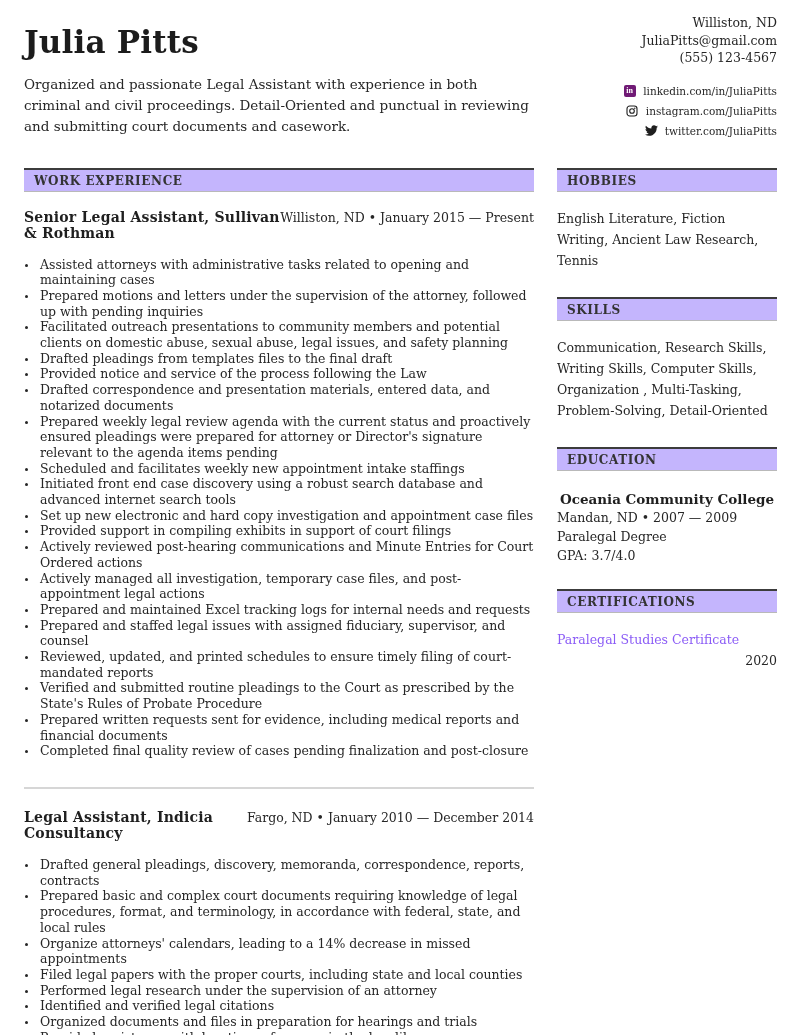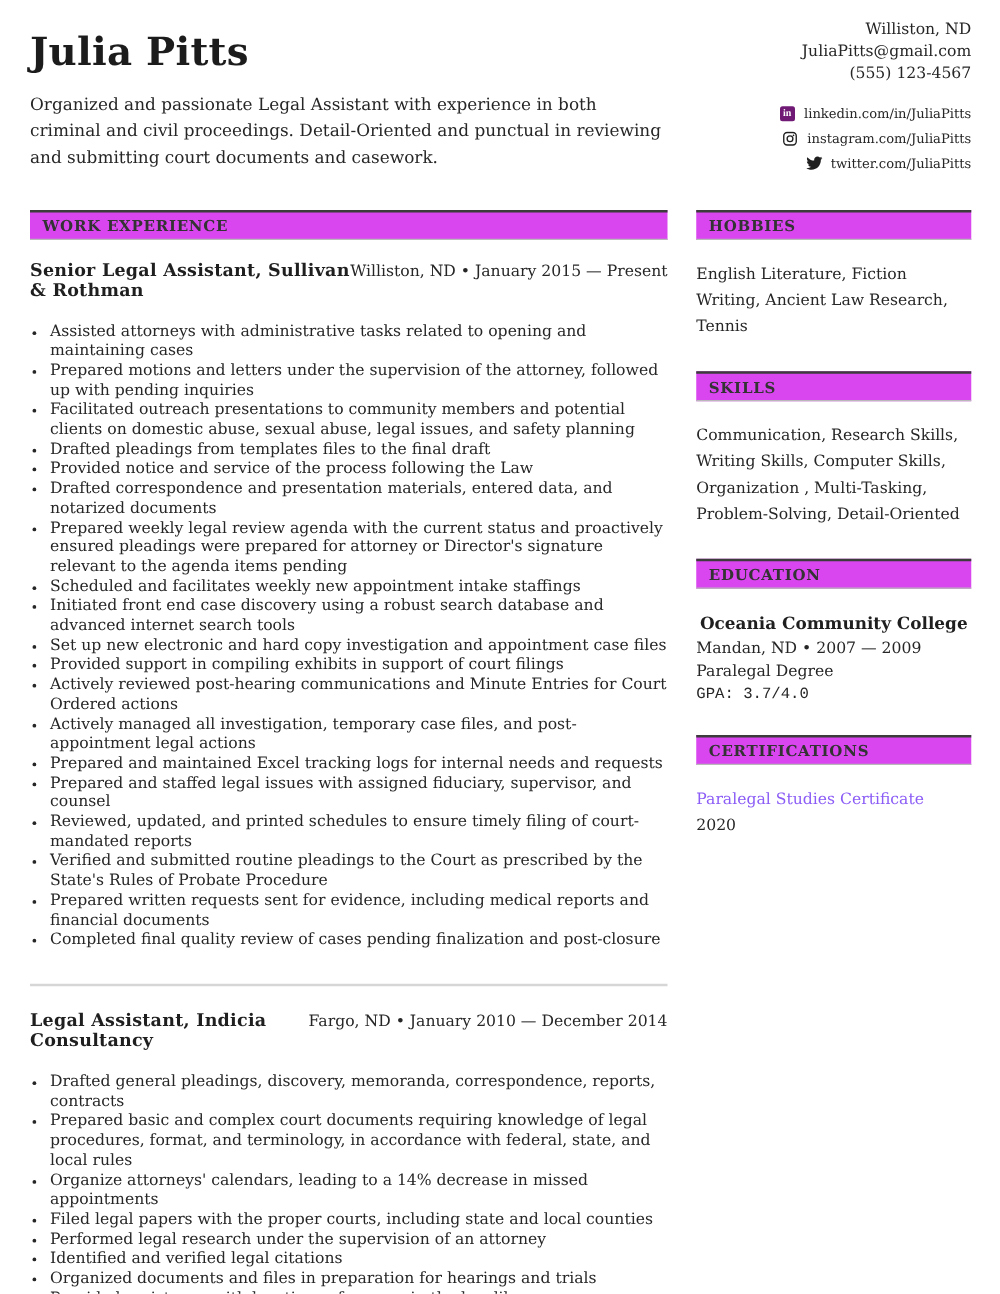--- a/index.html
+++ b/index.html
@@ -28,21 +28,21 @@
              font-family: Liberation Serif, serif; font-size: 8px; font-weight: bold;
              display: flex; align-items: center; justify-content: center; line-height: 1; }
   .svg-icon { display: block; }
 
   
   .columns { display: flex; gap: 23px; margin-top: 27px; }
   .main-col { width: 510px; }
   .side-col { width: 220px; }
 
   .section-header {
-    background: #d946ef;
+    background: #c4b5fd;
     border-top: 2px solid #3c3c3c;
     border-bottom: 1px solid #b9b9b9;
     padding: 4px 10px 3px 10px;
     font-size: 12px; font-weight: bold; letter-spacing: 0.6px;
     color: #333333;
   }
 
   
   .job { margin-top: 17px; }
   .job-head { display: flex; justify-content: space-between; align-items: baseline; }
@@ -55,23 +55,23 @@
   }
   .bullets li::marker { font-size: 10px; }
   .job-divider { border: none; border-top: 2px solid #d6d6d6; margin: 28px 0 20px 0; }
 
   
   .side-section { margin-bottom: 26px; }
   .side-text { margin-top: 16px; font-size: 12.5px; line-height: 21px; color: #262626; }
   .edu-school { margin-top: 20px; font-size: 13.5px; font-weight: bold; color: #1f1f1f; text-align: center; }
   .edu-meta { margin-top: 3px; font-size: 12.5px; color: #262626; }
   .edu-degree { margin-top: 4px; font-size: 12.5px; color: #262626; }
-  .edu-gpa { margin-top: 4px; font-size: 12.5px; color: #262626; font-family: Liberation Mono, monospace; }
+  .edu-gpa { margin-top: 4px; font-size: 12.5px; color: #262626; }
   .cert-name { margin-top: 19px; font-size: 12.5px; color: #8b5cf6; }
-  .cert-year { margin-top: 6px; font-size: 12.5px; color: #262626; }
+  .cert-year { margin-top: 6px; font-size: 12.5px; color: #262626; text-align: right; }
 </style>
 </head>
 <body>
 
 <div class="page">
 
   <div class="top">
     <div class="top-left">
       <div class="name">Julia Pitts</div>
       <div class="summary">Organized and passionate Legal Assistant with experience in both criminal and civil proceedings. Detail-Oriented and punctual in reviewing and submitting court documents and casework.</div>

